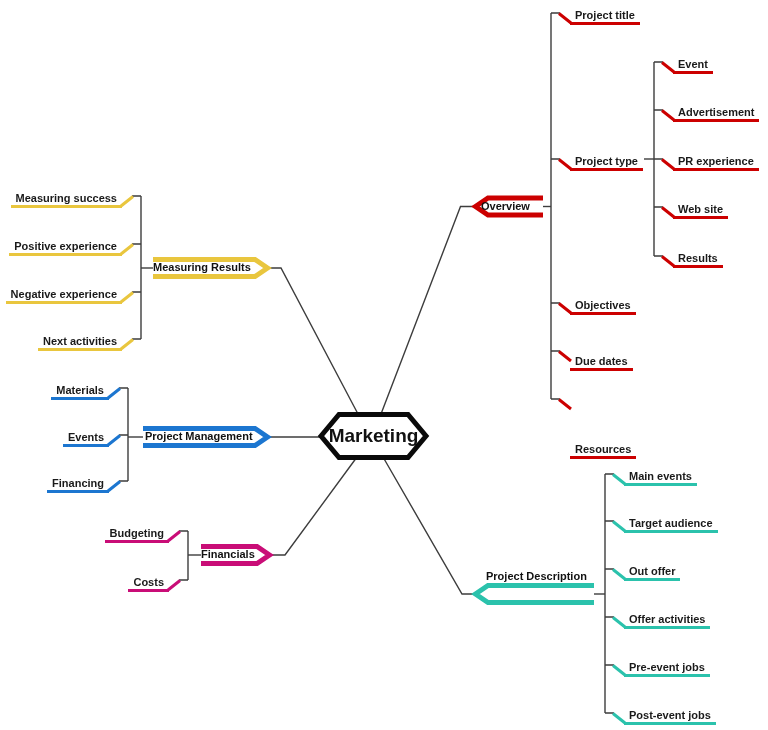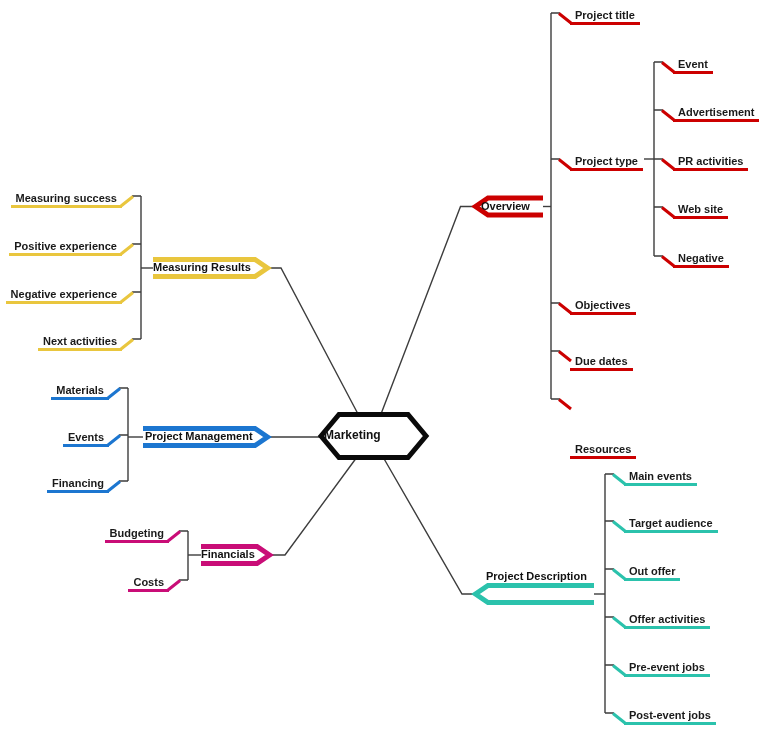--- a/index.html
+++ b/index.html
@@ -21,22 +21,22 @@
   .c-blue   { border-color:#1c76d0; }
   .c-magenta{ border-color:#c90d77; }
   .c-teal   { border-color:#2bc2ac; }
   .branch {
     position:absolute;
     font-size:11px; font-weight:bold; line-height:13px;
     color:#111; white-space:nowrap; text-align:left;
   }
   .center-label {
     position:absolute;
-    font-size:12px; font-weight:bold; line-height:15px;
-    color:#111; white-space:nowrap;
+    font-size:19px; font-weight:bold; line-height:15px;
+    color:#111; text-align:center; white-space:nowrap;
   }
 </style>
 </head>
 <body>
 
 <div id="stage">
 
   <svg id="wires" width="768" height="730" viewBox="0 0 768 730">
 
     <g stroke="#3d3d3d" stroke-width="1.4" fill="none">
@@ -94,23 +94,23 @@
   <div class="branch" style="left:486px;top:570px;width:108px;">Project Description</div>
 
   <div class="leaf c-red" style="left:570px;top:9px;">Project title</div>
   <div class="leaf c-red" style="left:570px;top:155px;">Project type</div>
   <div class="leaf c-red" style="left:570px;top:299px;">Objectives</div>
   <div class="leaf c-red" style="left:570px;top:355px;">Due dates</div>
   <div class="leaf c-red" style="left:570px;top:395px;margin-top:48px;">Resources</div>
 
   <div class="leaf c-red" style="left:673px;top:58px;">Event</div>
   <div class="leaf c-red" style="left:673px;top:106px;">Advertisement</div>
-  <div class="leaf c-red" style="left:673px;top:155px;">PR activities</div>
+  <div class="leaf c-red" style="left:673px;top:155px;">PR experience</div>
   <div class="leaf c-red" style="left:673px;top:203px;">Web site</div>
-  <div class="leaf c-red" style="left:673px;top:252px;">Negative</div>
+  <div class="leaf c-red" style="left:673px;top:252px;">Results</div>
 
   <div class="leaf lft c-yellow" style="right:646px;top:192px;">Measuring success</div>
   <div class="leaf lft c-yellow" style="right:646px;top:240px;">Positive experience</div>
   <div class="leaf lft c-yellow" style="right:646px;top:288px;">Negative experience</div>
   <div class="leaf lft c-yellow" style="right:646px;top:335px;">Next activities</div>
 
   <div class="leaf lft c-blue" style="right:659px;top:384px;">Materials</div>
   <div class="leaf lft c-blue" style="right:659px;top:431px;margin-left:23px;">Events</div>
   <div class="leaf lft c-blue" style="right:659px;top:477px;">Financing</div>
 

